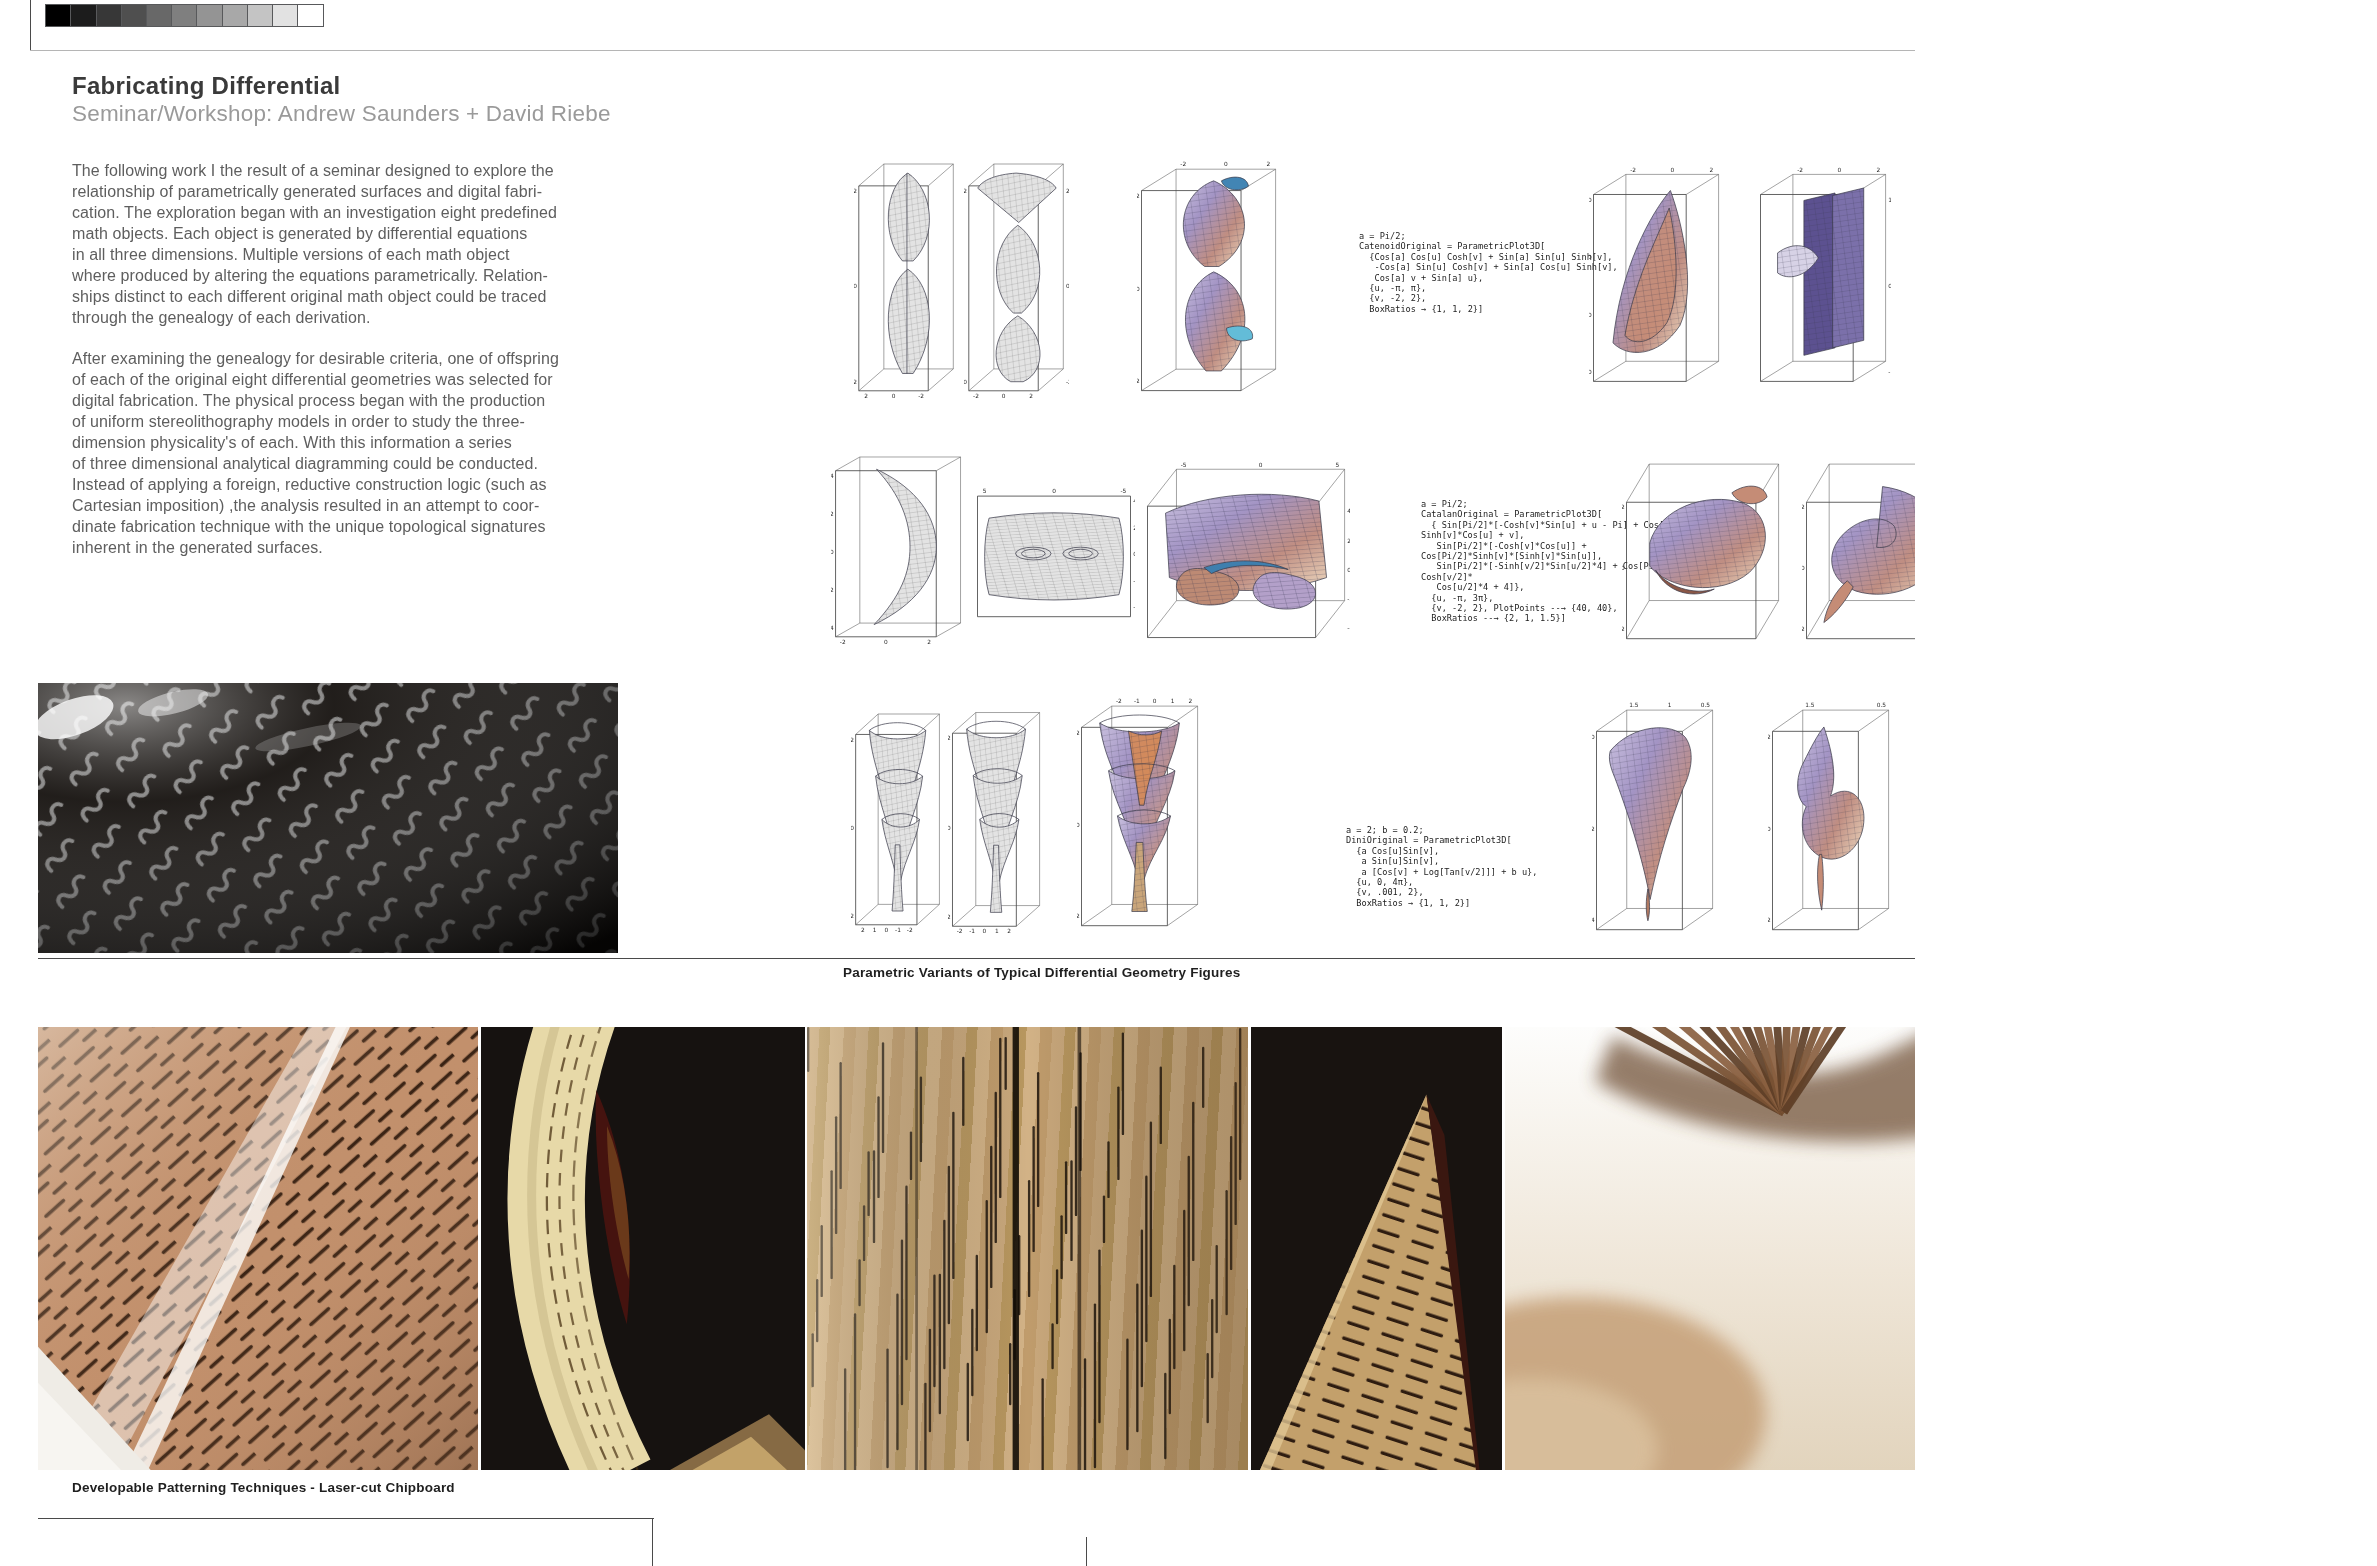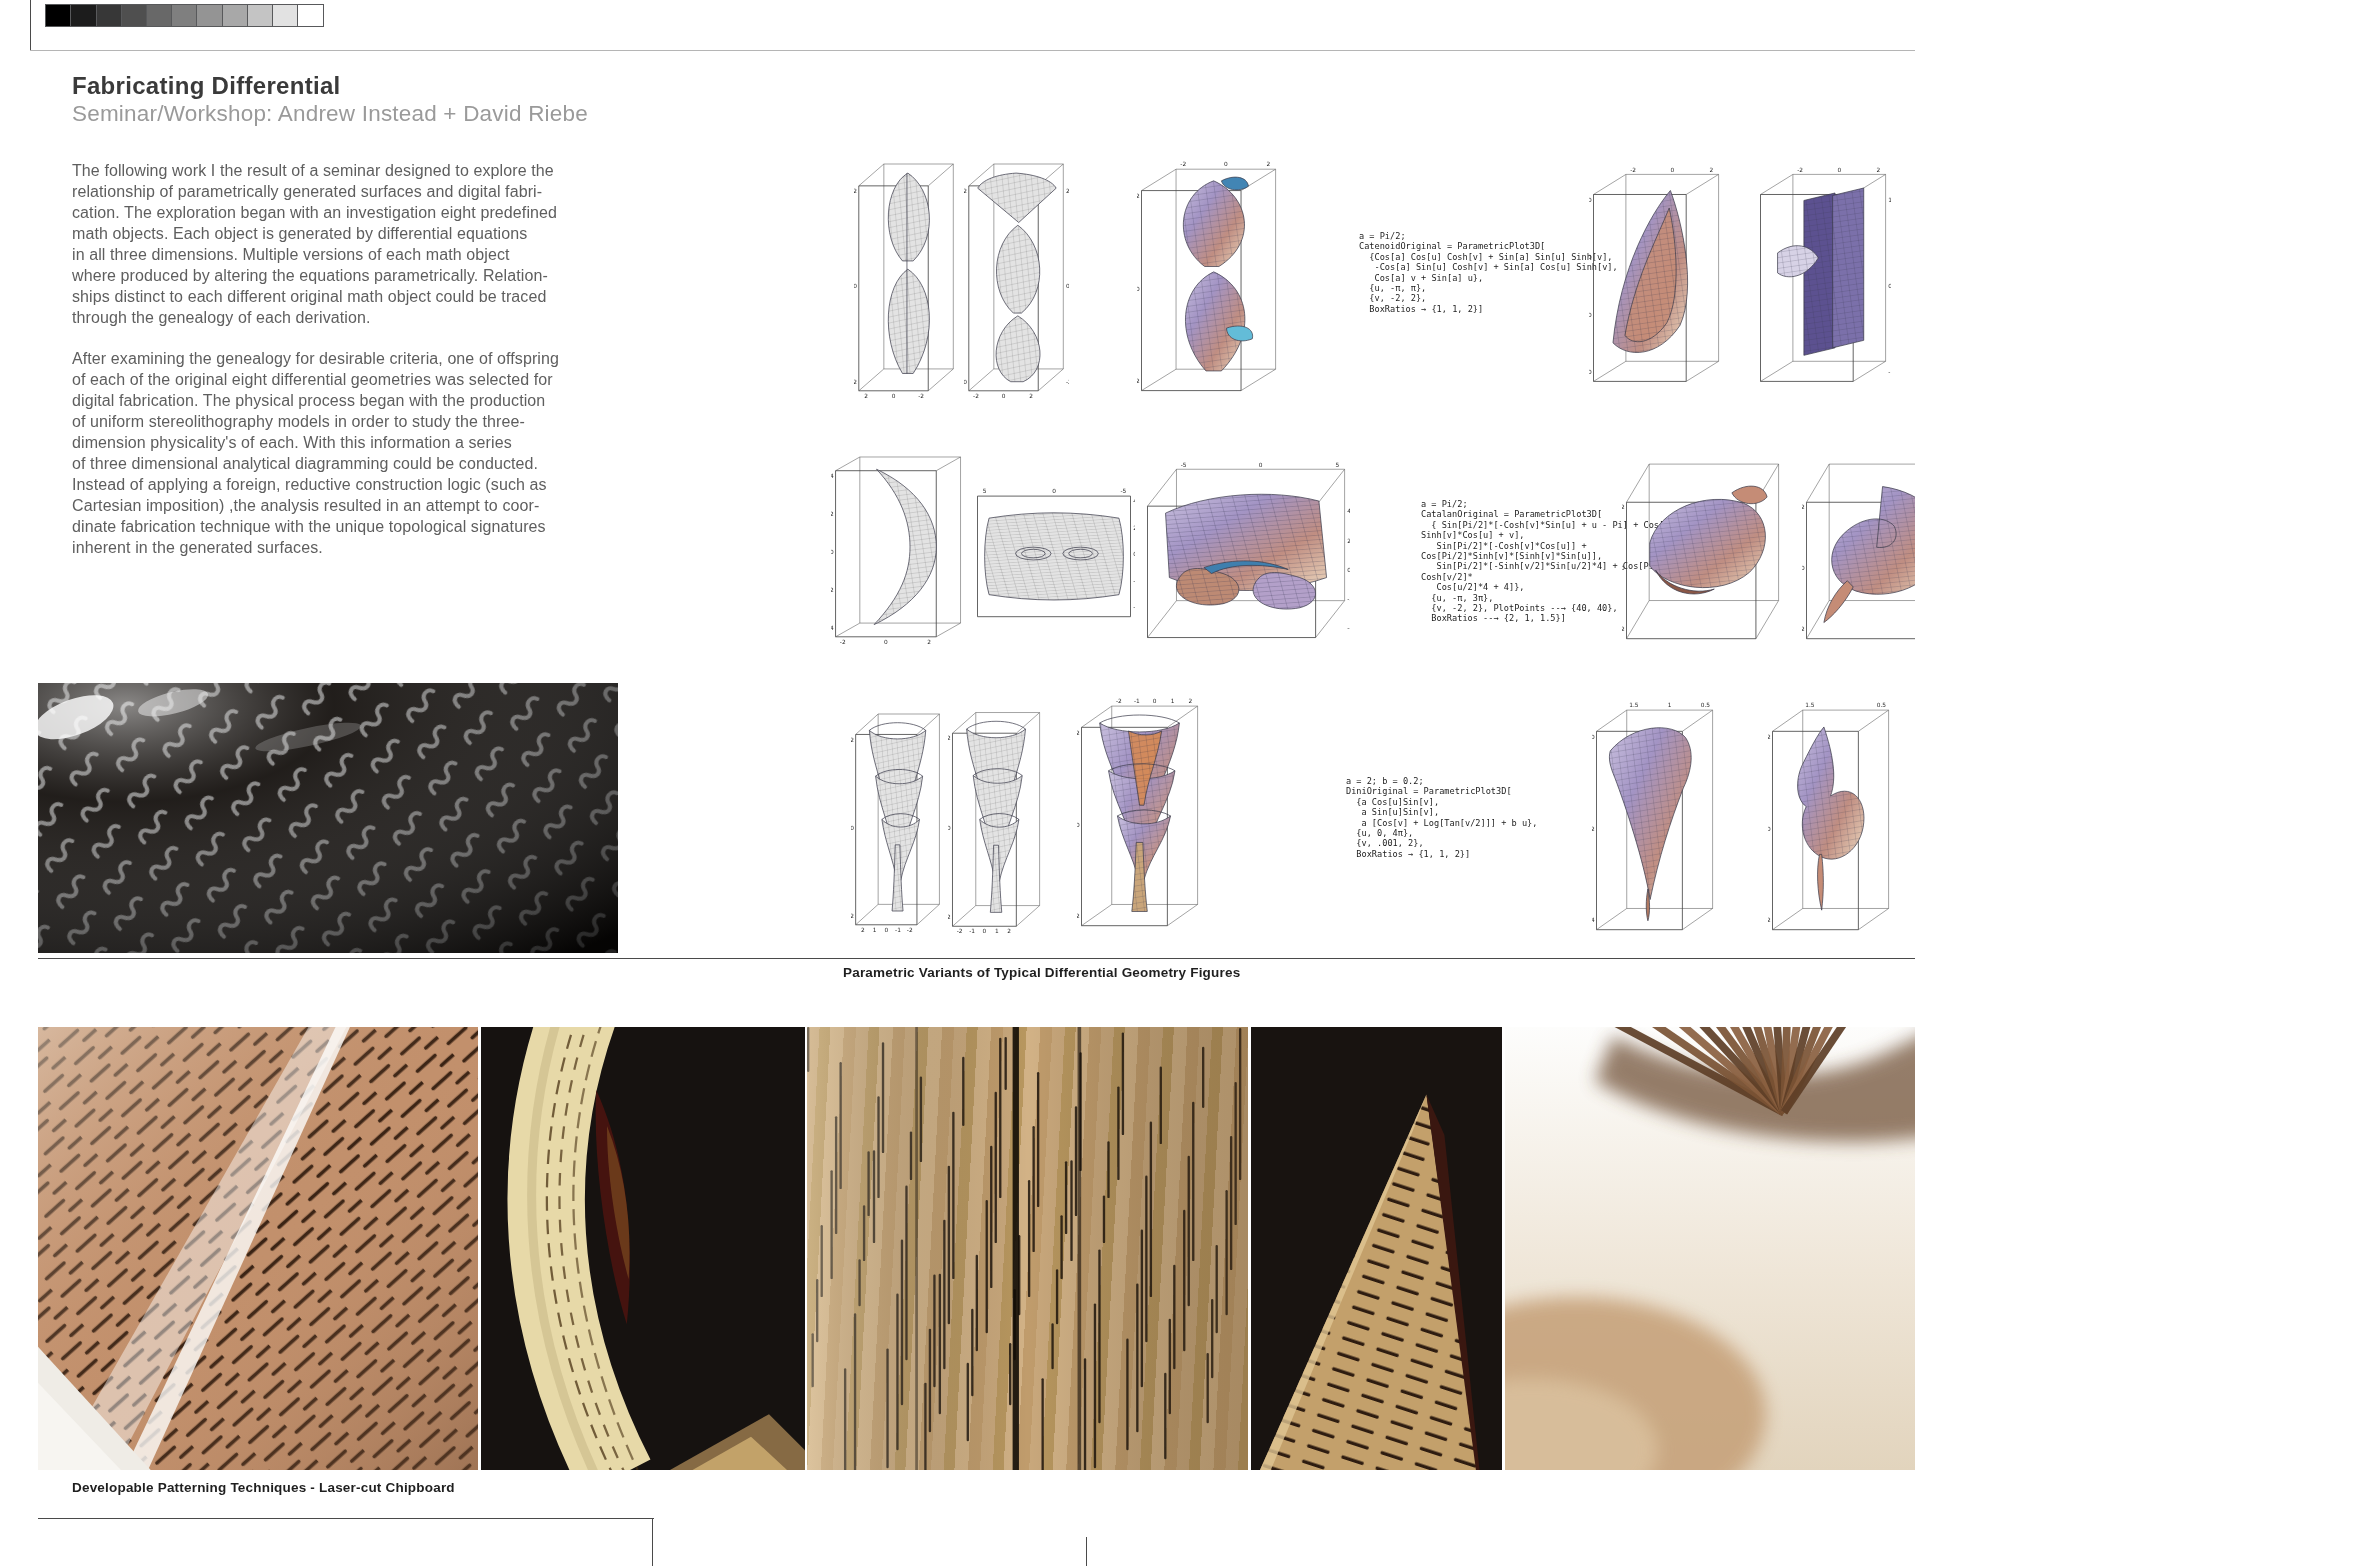--- a/index.html
+++ b/index.html
@@ -61,21 +61,21 @@
       <div class="sw" style="background: rgb(0, 166, 81);"></div>
       <div class="sw" style="background: rgb(237, 28, 36);"></div>
       <div class="sw" style="background: rgb(35, 31, 32);"></div>
       <div class="sw" style="background: rgb(255, 249, 168);"></div>
       <div class="sw" style="background: rgb(244, 154, 193);"></div>
       <div class="sw" style="background: rgb(109, 207, 246);"></div>
       <div class="sw" style="background: rgb(147, 149, 152);"></div>
     </div>
 
   <div class="title">Fabricating Differential</div>
-  <div class="subtitle">Seminar/Workshop: Andrew Instead + David Riebe</div>
+  <div class="subtitle">Seminar/Workshop: Andrew Saunders + David Riebe</div>
 
   <p class="para" style="top:160px;">The following work I the result of a seminar designed to explore the
 relationship of parametrically generated surfaces and digital fabri-
 cation.  The exploration began with an investigation eight predefined
 math objects.  Each object is generated by differential equations
 in all three dimensions.  Multiple versions of each math object
 where produced by altering the equations parametrically.  Relation-
 ships distinct to each different original math object could be traced
 through the genealogy of each derivation.</p>
   <p class="para" style="top:348px;">After examining the genealogy for desirable criteria, one of offspring
@@ -103,21 +103,21 @@
   { Sin[Pi/2]*[-Cosh[v]*Sin[u] + u - Pi] + Cos[Pi/2]*[-
 Sinh[v]*Cos[u] + v],
    Sin[Pi/2]*[-Cosh[v]*Cos[u]] +
 Cos[Pi/2]*Sinh[v]*[Sinh[v]*Sin[u]],
    Sin[Pi/2]*[-Sinh[v/2]*Sin[u/2]*4] + Cos[Pi/2]*[-
 Cosh[v/2]*
    Cos[u/2]*4 + 4]},
   {u, -π, 3π},
   {v, -2, 2}, PlotPoints --→ {40, 40},
   BoxRatios --→ {2, 1, 1.5}]</pre>
-      <pre class="code" style="left: 1346px; top: 776px;">a = 2; b = 0.2;
+      <pre class="code" style="left: 1346px; top: 825px;">a = 2; b = 0.2;
 DiniOriginal = ParametricPlot3D[
   {a Cos[u]Sin[v],
    a Sin[u]Sin[v],
    a [Cos[v] + Log[Tan[v/2]]] + b u},
   {u, 0, 4π},
   {v, .001, 2},
   BoxRatios → {1, 1, 2}]</pre>
       <div class="fig" style="left: 854px; top: 155px;">
         <svg width="105" height="243" viewBox="0 0 116 270">
           <defs>

